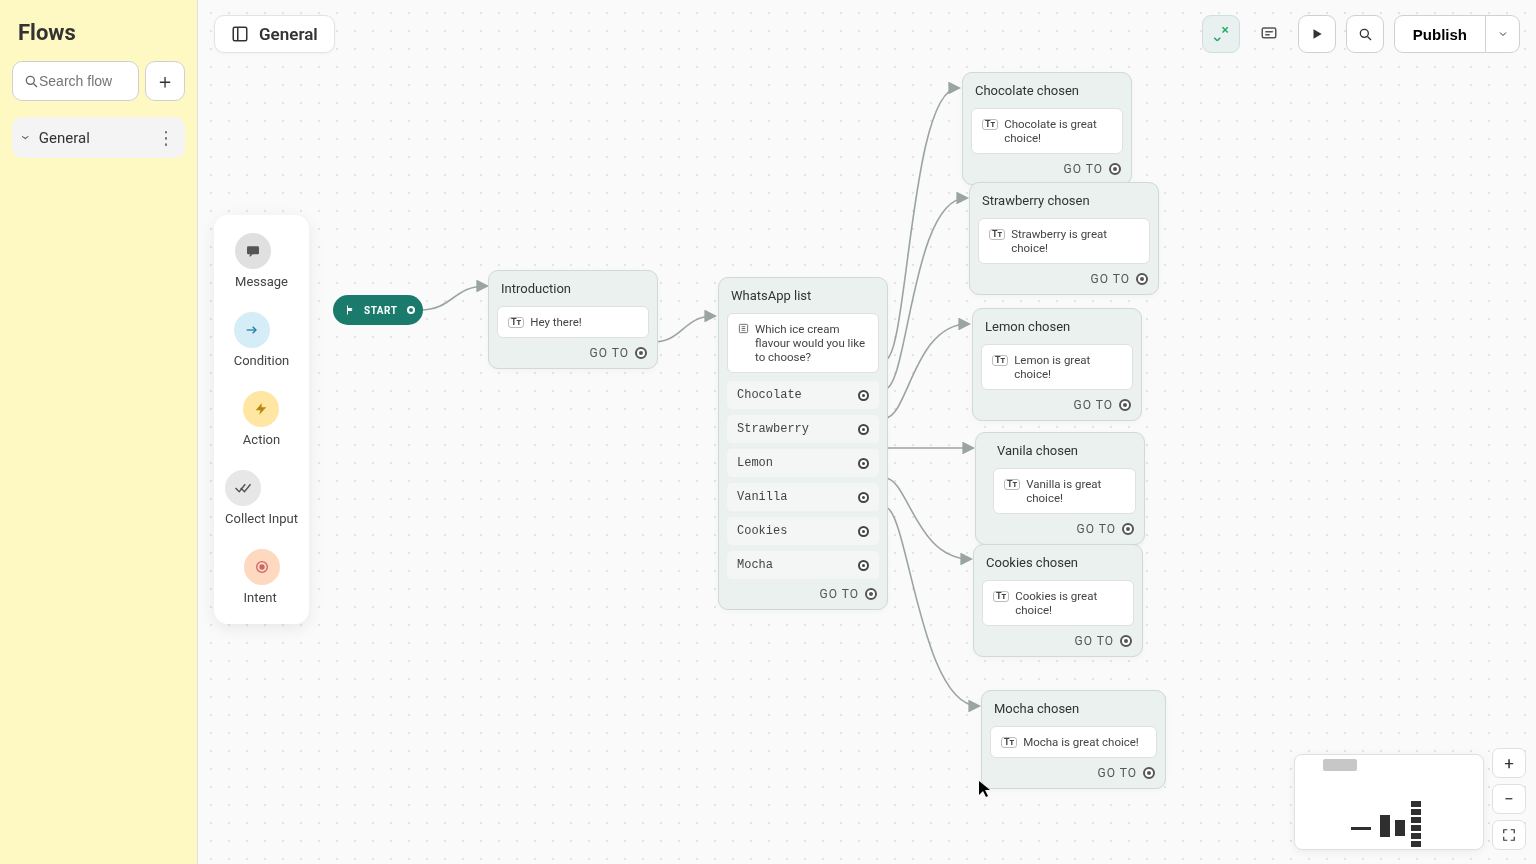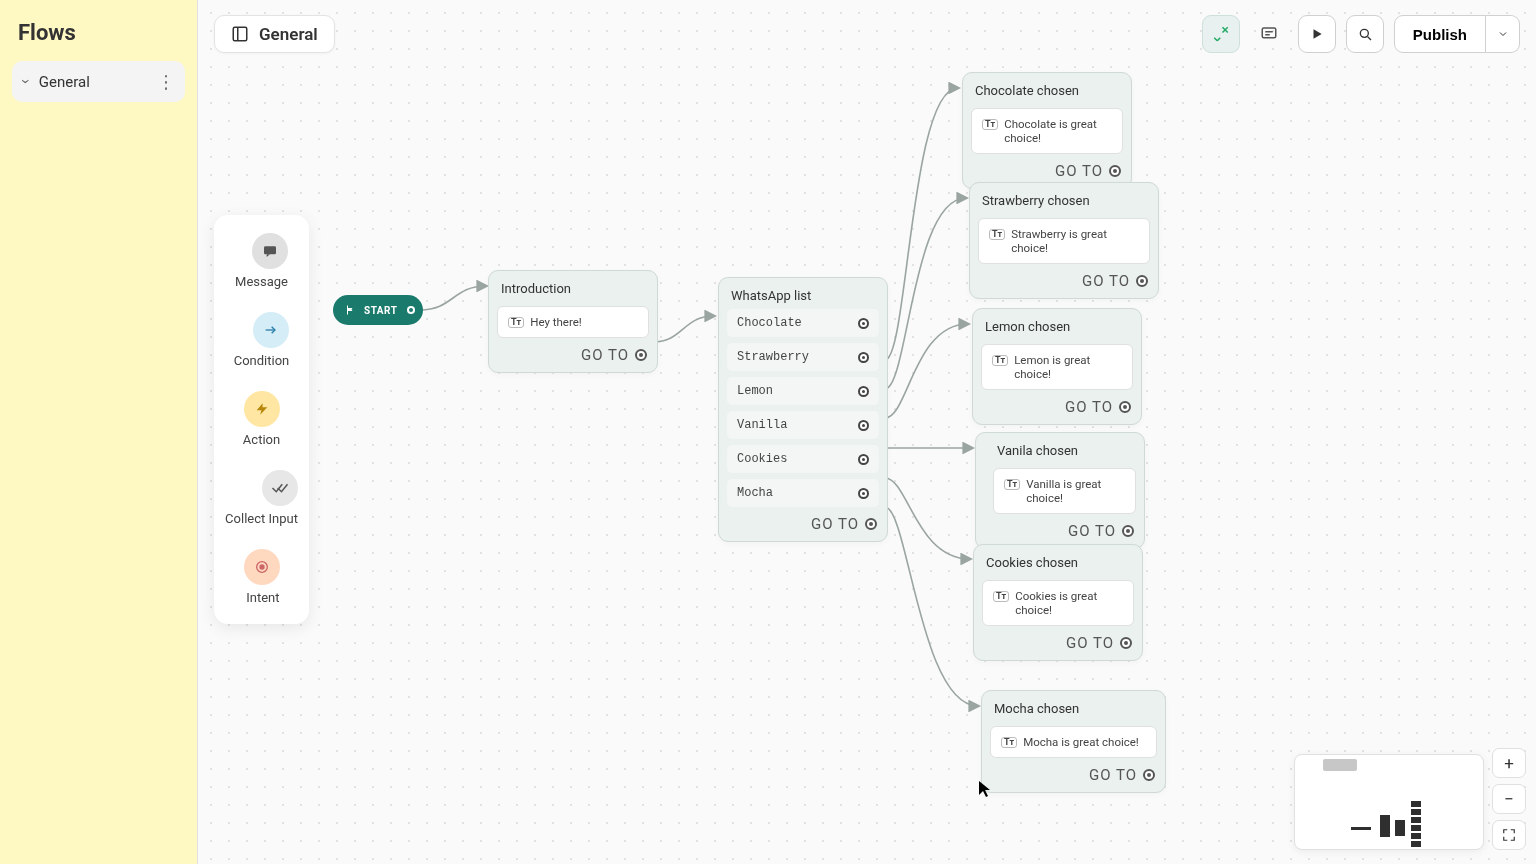--- a/index.html
+++ b/index.html
@@ -96,21 +96,21 @@
     background-size: 18px 18px;
     background-position: 4px 4px;
   }
   .palette {
     position:absolute; left:16px; top:215px; width:95px;
     background:#fff; border-radius:14px;
     box-shadow:0 4px 16px rgba(0,0,0,0.08);
     padding:18px 6px;
     display:flex; flex-direction:column; gap:22px; align-items:center;
   }
-  .pal-item { display:flex; flex-direction:column; align-items:flex-end; gap:6px; cursor:pointer; }
+  .pal-item { display:flex; flex-direction:column; align-items:flex-start; gap:6px; cursor:pointer; }
   .pal-circ {
     width:36px; height:36px; border-radius:50%;
     display:flex; align-items:center; justify-content:center;
   }
   .pal-msg { background:#e0e0e0; }
   .pal-cond{ background:#d5edf7; }
   .pal-act { background:#ffe6a3; }
   .pal-coll{ background:#e7e7e7; }
   .pal-int { background:#ffd8c0; }
   .pal-label { font-size:13px; color:#444; text-align:center; line-height:1.15;}
@@ -129,21 +129,21 @@
     box-shadow:0 2px 6px rgba(0,0,0,0.03);
     display:flex; flex-direction:column;
   }
   .node-title { font-size:13px; color:#333; padding:10px 12px 6px; }
   .node-body {
     margin:4px 8px 8px; background:#fff; border:1px solid #e0e0e0; border-radius:6px;
     padding:8px 10px; font-size:11.5px; color:#444; display:flex; align-items:flex-start; gap:6px;
   }
   .node-body .tt { font-size:9px; font-weight:700; border:1px solid #bbb; border-radius:3px; padding:0 2px; line-height:1; margin-top:2px; display:inline-block;}
   .goto {
-    align-self:flex-end; margin:0 10px 8px 0; font-size:15px; color:#555; letter-spacing:1px;
+    align-self:flex-end; margin:0 10px 8px 0; font-size:12px; color:#555; letter-spacing:1px;
     display:flex; align-items:center; gap:6px; position:relative;
   }
   .goto .gport{
     width:12px; height:12px; border-radius:50%; border:2px solid #555; background:#fff; position:relative;
   }
   .goto .gport::after{content:""; position:absolute; inset:2px; background:#555; border-radius:50%;}
   .list-node .opts { display:flex; flex-direction:column; gap:6px; padding:0 8px 8px;font-family:Liberation Mono, monospace; }
   .opt {
     background:#f3f6f5; border-radius:5px; padding:7px 10px; font-size:12px; color:#444;
     display:flex; justify-content:space-between; align-items:center; position:relative;
@@ -171,20 +171,34 @@
     width:34px; height:30px; border:1px solid #e0e0e0; border-radius:7px; background:#fff;
     display:flex; align-items:center; justify-content:center; cursor:pointer; font-size:17px;
   }
   .slot-icon svg{display:block;}
 </style>
 </head>
 <body>
 
 <div class="sidebar">
   <div class="sidebar-title">Flows</div>
+  <div class="search-row">
+    <div class="search-box">
+      <span class="slot-icon">
+        <svg width="16" height="16" viewBox="0 0 24 24">
+            <circle cx="11" cy="11" r="6" stroke="#666" stroke-width="2" fill="none"></circle>
+            <line x1="16" y1="16" x2="21" y2="21" stroke="#666" stroke-width="2"></line>
+          </svg>
+      </span>
+      <input type="text" placeholder="Search flow" style="">
+    </div>
+    <div class="add-btn">
+      <span>＋</span>
+    </div>
+  </div>
   <div class="flow-item">
     <span class="chev">›</span>
     <span class="name">General</span>
     <span class="kebab">⋮</span>
   </div>
 </div>
 
 <div class="topbar">
   <div class="flow-tab">
     <span class="slot-icon">
@@ -325,20 +339,31 @@
       <span>Hey there!</span>
     </div>
     <div class="goto">
       <span>GO  TO</span>
       <span class="gport"></span>
     </div>
   </div>
 
   <div class="node list-node" style="left:520px; top:277px; width:170px;">
     <div class="node-title">WhatsApp list</div>
+    <div class="node-body">
+      <span class="slot-icon" style="margin-top:1px">
+        <svg width="11" height="11" viewBox="0 0 24 24" fill="none" stroke="#666" stroke-width="2">
+            <rect x="3" y="3" width="18" height="18" rx="2"></rect>
+            <line x1="8" y1="8" x2="16" y2="8"></line>
+            <line x1="8" y1="12" x2="16" y2="12"></line>
+            <line x1="8" y1="16" x2="16" y2="16"></line>
+          </svg>
+      </span>
+      <span>Which ice cream flavour would you like to choose?</span>
+    </div>
     <div class="opts">
       <div class="opt">
           <span>Chocolate</span>
           <span class="oport"></span>
         </div>
       <div class="opt">
           <span>Strawberry</span>
           <span class="oport"></span>
         </div>
       <div class="opt">

